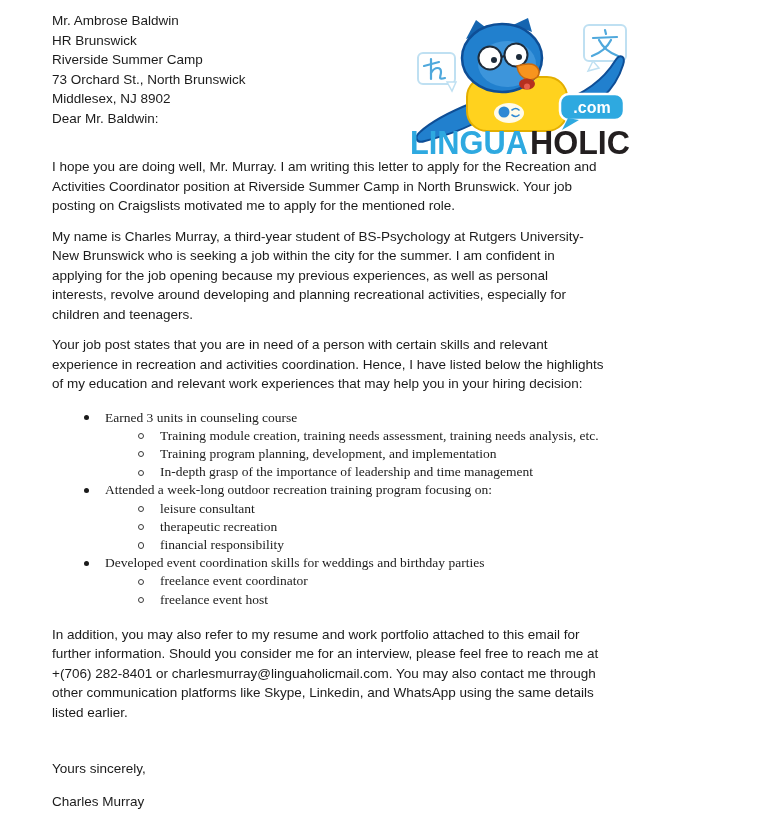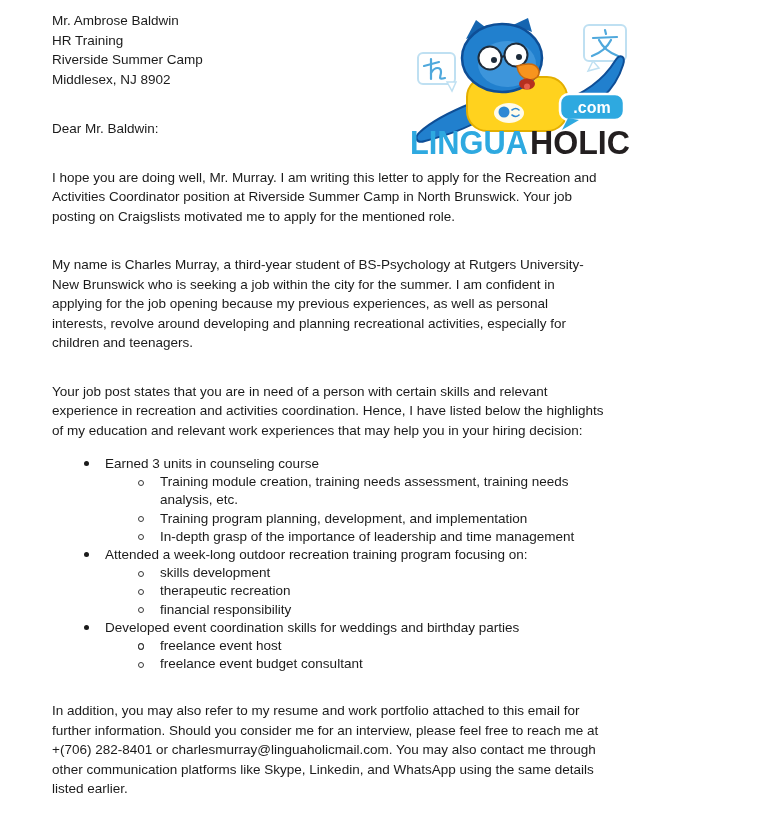--- a/index.html
+++ b/index.html
@@ -12,57 +12,58 @@
   }
   .letter {
     position:relative;
     width:636px; height:840px;
     padding:11px 30px 12px 52px;
     box-sizing:border-box;
     font-size:13.5px;
     line-height:19.5px;
   }
   .recipient div { white-space:nowrap; }
-  .salutation { margin-top:30px; }
-  .para { margin-top:29px; }
+  .salutation { }
+  .para { margin-top:11px; }
   .para.first { margin-top:29px; }
 
   .list { margin-top:15px; }
-  .li { display:flex; line-height:18.2px; }
+  .li { display:flex; line-height:18.2px;font-family:Liberation Serif, serif; }
   .li .marker { position:relative; }
   .l1 .marker { flex:0 0 23px; margin-left:30px; }
   .l2 .marker { flex:0 0 24px; margin-left:84px; }
   .marker i {
     position:absolute; top:6.4px; left:2px;
     width:5px; height:5px; border-radius:50%;
     display:block;
   }
   .dot i  { background:#1b1b1b; }
   .circ i { border:1.3px solid #3a3a3a; width:4.2px; height:4.2px; box-sizing:content-box; }
 
-  .closing { margin-top:28px; }
+  .closing { margin-top:16px; }
   .valediction { margin-top:37px; }
   .signature { margin-top:13px; }
 
   .logo {
     position:absolute; top:17px; right:2px;
     width:224px; height:144px;
   }
   .logo svg { display:block; }
   .wordmark-text { font-family:"Liberation Sans", sans-serif; font-weight:bold; }
 </style>
 </head>
 <body>
 
 <div class="letter">
 
   <div class="recipient">
     <div>Mr. Ambrose Baldwin</div>
-    <div>HR Training</div>
+    <div>HR Brunswick</div>
     <div>Riverside Summer Camp</div>
+    <div>73 Orchard St., North Brunswick</div>
     <div>Middlesex, NJ 8902</div>
   </div>
 
   <div class="logo">
     <svg width="224" height="144" viewBox="0 0 224 144" xmlns="http://www.w3.org/2000/svg">
 
       <g>
         <rect x="8" y="36" width="37" height="31" rx="5" fill="#ffffff" stroke="#BFE0F2" stroke-width="2"></rect>
         <path d="M37,65 l5,9 l4,-9 z" fill="#ffffff" stroke="#BFE0F2" stroke-width="1.5"></path>
         <g stroke="#4FA8DC" stroke-width="2.2" stroke-linecap="round" fill="none">
@@ -158,21 +159,21 @@
     <div class="li l1">
         <span class="marker dot">
           <i></i>
         </span>
         <span>Attended a week-long outdoor recreation training program focusing on:</span>
       </div>
     <div class="li l2">
         <span class="marker circ">
           <i></i>
         </span>
-        <span>skills development</span>
+        <span>leisure consultant</span>
       </div>
     <div class="li l2">
         <span class="marker circ">
           <i></i>
         </span>
         <span>therapeutic recreation</span>
       </div>
     <div class="li l2">
         <span class="marker circ">
           <i></i>
@@ -183,32 +184,27 @@
     <div class="li l1">
         <span class="marker dot">
           <i></i>
         </span>
         <span>Developed event coordination skills for weddings and birthday parties</span>
       </div>
     <div class="li l2">
         <span class="marker circ">
           <i></i>
         </span>
+        <span>freelance event coordinator</span>
       </div>
     <div class="li l2">
         <span class="marker circ">
           <i></i>
         </span>
         <span>freelance event host</span>
-      </div>
-    <div class="li l2">
-        <span class="marker circ">
-          <i></i>
-        </span>
-        <span>freelance event budget consultant</span>
       </div>
   </div>
 
   <div class="para closing">In addition, you may also refer to my resume and work portfolio attached to this email for further information. Should you consider me for an interview, please feel free to reach me at +(706) 282-8401 or charlesmurray@linguaholicmail.com. You may also contact me through other communication platforms like Skype, Linkedin, and WhatsApp using the same details listed earlier.</div>
 
   <div class="valediction">Yours sincerely,</div>
   <div class="signature">Charles Murray</div>
 
 </div>
 

